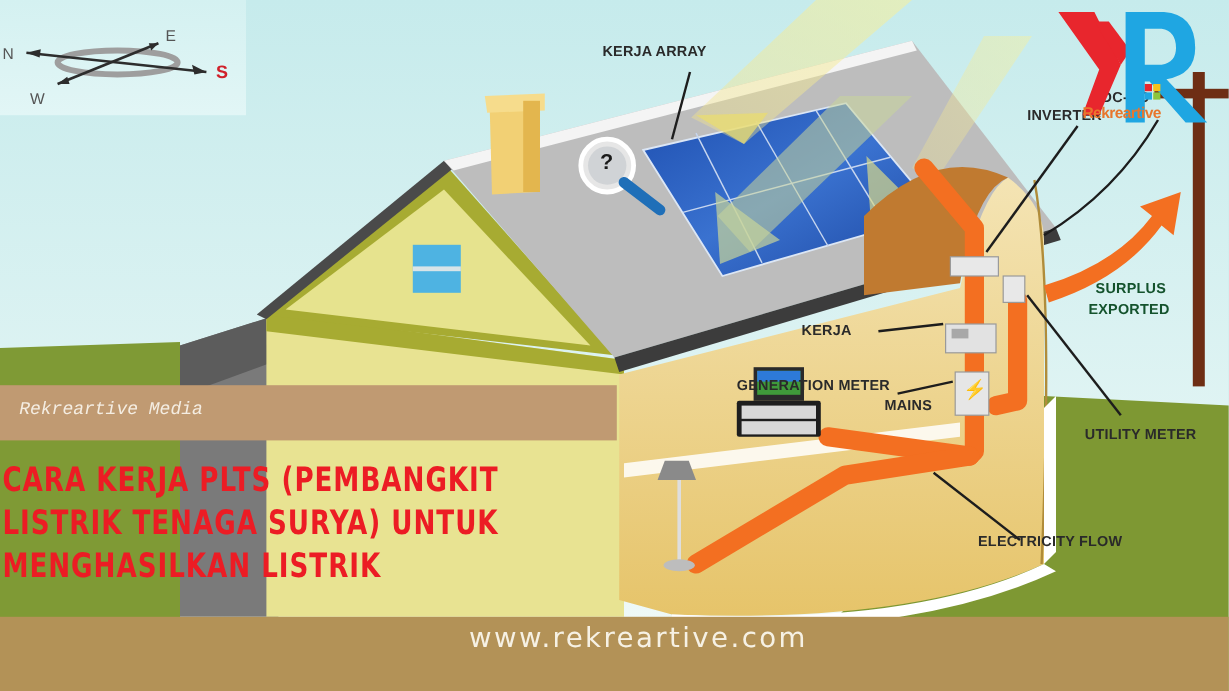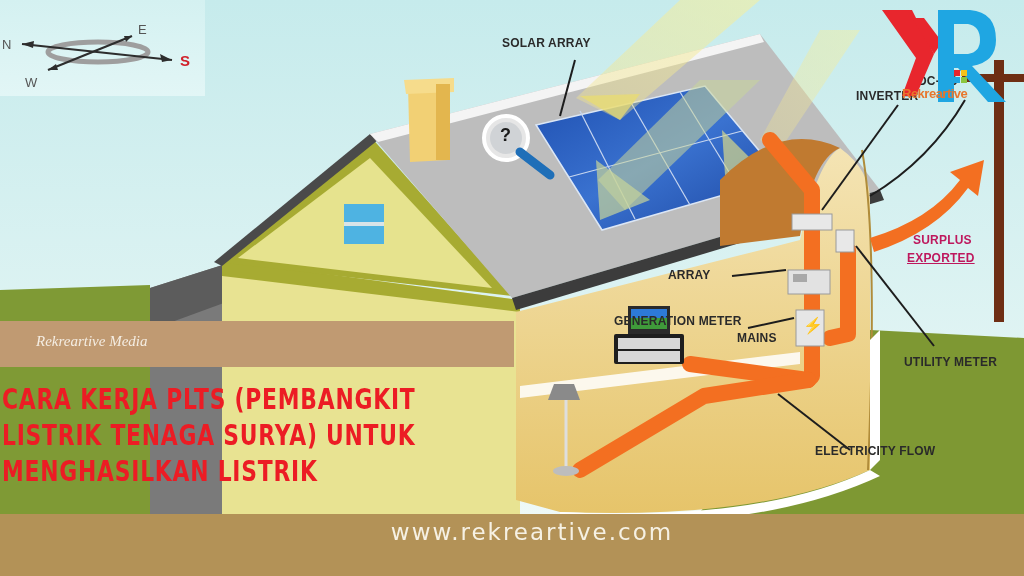--- a/index.html
+++ b/index.html
@@ -3,23 +3,23 @@
   <meta charset="utf-8">
   <style>
     * { margin: 0; padding: 0; box-sizing: border-box; }
     html, body { width: 1024px; height: 576px; overflow: hidden; }
     body { position: relative; background: #c9ecec; font-family: "Liberation Sans", sans-serif; }
     .scene { position: absolute; left: 0; top: 0; width: 1024px; height: 576px; }
     .compass-box { position: absolute; left: 0; top: 0; width: 205px; height: 96px; background: linear-gradient(#d4f1f1, #e2f6f6); }
     .compass-label { position: absolute; font-family: "Liberation Sans", sans-serif; font-size: 13px; color: #555; }
     .compass-s { color: #d0202a; font-weight: bold; font-size: 15px; }
     .diag-label { position: absolute; font-family: "Liberation Sans", sans-serif; font-weight: bold; font-size: 12px; color: #2a2a2a; letter-spacing: 0.2px; line-height: 15px; }
-    .diag-label.orange { color: #be185d; }
+    .diag-label.orange { color: #14532d; }
     .brand-band { position: absolute; left: 0; top: 321px; width: 514px; height: 46px; background: #c09a72; }
-    .brand-text { position: absolute; left: 16px; top: 333px; font-family: Liberation Serif, serif; font-style: italic; font-size: 15px; color: #f4ede2; margin-left: 20px; }
+    .brand-text { position: absolute; left: 16px; top: 333px; font-family: Liberation Mono, monospace; font-style: italic; font-size: 15px; color: #f4ede2; }
     .headline { position: absolute; left: 2px; top: 382px; width: 500px; font-family: "DejaVu Sans", sans-serif; font-weight: bold; font-size: 28px; line-height: 36px; color: #ec1c24; transform: scaleX(0.78); transform-origin: left top; letter-spacing: 1px; }
     .headline span { display: block; white-space: nowrap; width: 640px; }
     .footer { position: absolute; left: 0; top: 514px; width: 1024px; height: 62px; background: #b39257; }
     .footer-text { position: absolute; left: 0; width: 1064px; top: 519px; text-align: center; font-family: "DejaVu Sans", sans-serif; font-size: 23px; letter-spacing: 2px; color: #f6f1e4; }
     .logo { position: absolute; left: 872px; top: 4px; width: 140px; height: 100px; }
   </style>
 </head>
 <body>
 
 <svg class="scene" width="1024" height="576" viewBox="0 0 1024 576" xmlns="http://www.w3.org/2000/svg">
@@ -146,28 +146,28 @@
     <path d="M22 44 L34 41 L33 48 Z" fill="#2d2d2d"></path>
     <path d="M132 36 L124 36 L126 42 Z" fill="#2d2d2d"></path>
     <path d="M48 70 L56 64 L58 70 Z" fill="#2d2d2d"></path>
   </svg>
   <span class="compass-label" style="left:2px;top:37px;">N</span>
   <span class="compass-label" style="left:138px;top:22px;">E</span>
   <span class="compass-label compass-s" style="left:180px;top:52px;">S</span>
   <span class="compass-label" style="left:25px;top:75px;">W</span>
 </div>
 
-<div class="diag-label" style="left:502px;top:36px;">SOLAR ARRAY</div>
+<div class="diag-label" style="left:502px;top:36px;">KERJA ARRAY</div>
 <div class="diag-label" style="left:918px;top:74px;">DC-AC</div>
 <div class="diag-label" style="left:856px;top:89px;">INVERTER</div>
-<div class="diag-label" style="left:668px;top:268px;">ARRAY</div>
+<div class="diag-label" style="left:668px;top:268px;">KERJA</div>
 <div class="diag-label" style="left:614px;top:287px;margin-top:27px;">GENERATION METER</div>
 <div class="diag-label" style="left:714px;top:331px;margin-left:23px;">MAINS</div>
 <div class="diag-label orange" style="left:913px;top:233px;">SURPLUS</div>
-<div class="diag-label orange" style="left:907px;top:251px;text-decoration:underline;">EXPORTED</div>
+<div class="diag-label orange" style="left:907px;top:251px;">EXPORTED</div>
 <div class="diag-label" style="left:904px;top:355px;">UTILITY METER</div>
 <div class="diag-label" style="left:815px;top:444px;">ELECTRICITY FLOW</div>
 <div class="diag-label" style="left:500px;top:128px;font-size:18px;color:#1a1a1a;">?</div>
 <div class="diag-label" style="left:803px;top:318px;font-size:16px;color:#1a1a1a;">⚡</div>
 
 <div class="logo">
   <svg width="140" height="100" viewBox="0 0 140 100">
     <path d="M10 6 L40 6 L62 50 L44 92 L30 92 L44 54 Z" fill="#e8262d"></path>
     <path d="M40 14 L62 50 L70 38 L52 14 Z" fill="#e8262d"></path>
     <path d="M66 6 L98 6 Q124 8 124 36 Q124 58 100 62 L134 98 L116 98 L86 64 L82 64 L82 98 L66 98 Z M82 20 L82 50 L96 50 Q108 48 108 36 Q108 22 96 20 Z" fill="#1fa6e2"></path>

